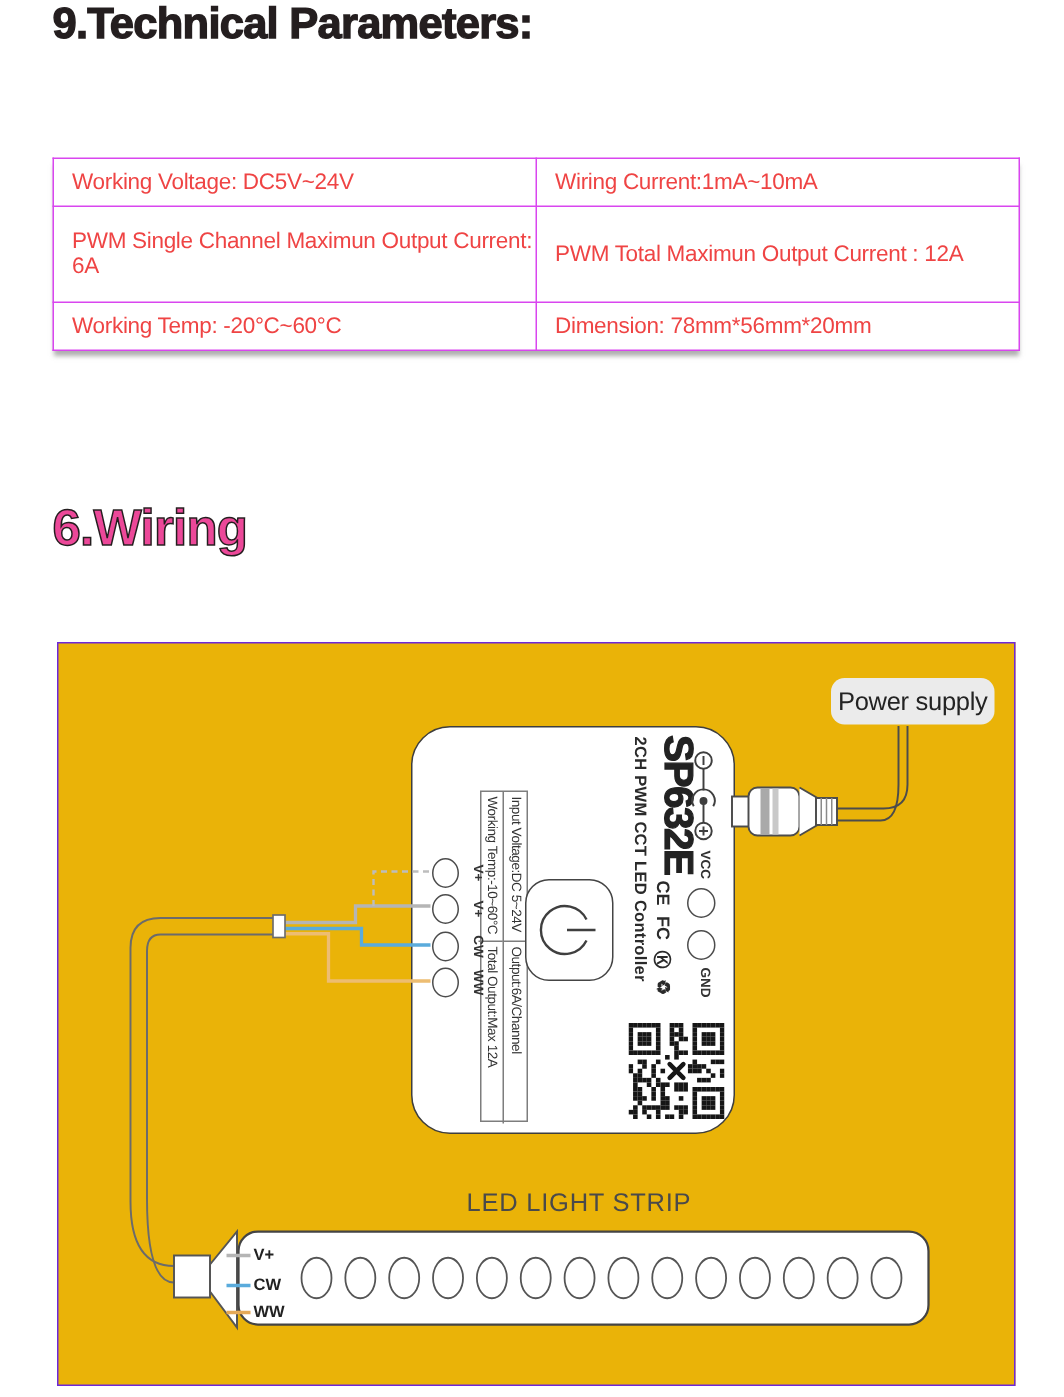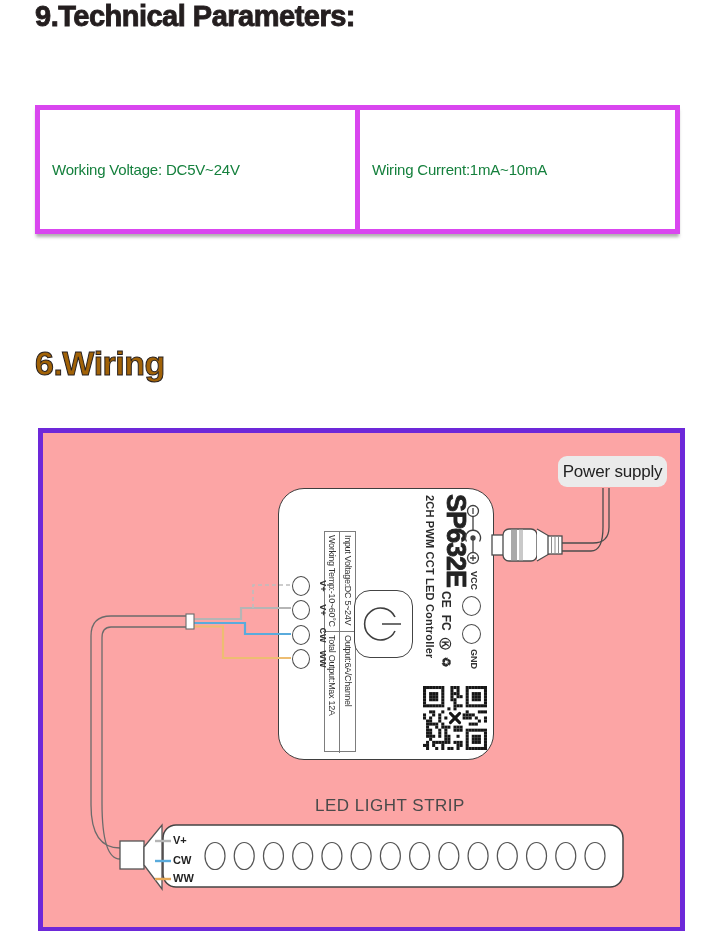--- a/index.html
+++ b/index.html
@@ -1,30 +1,30 @@
 <!DOCTYPE html>
 <html><head>
 <meta charset="utf-8">
 <style>
   html,body{margin:0;padding:0;background:#ffffff;}
   body{width:709px;height:931px;position:relative;overflow:hidden;
        font-family:"Liberation Sans",sans-serif;color:#2b2526;}
 
   .h1{position:absolute;left:35px;top:0px;font-size:29px;font-weight:bold;
       letter-spacing:-0.5px;color:#241e1f;-webkit-text-stroke:0.9px #241e1f;}
-  .h2{position:absolute;left:35px;top:344px;font-size:34px;font-weight:bold;
-      letter-spacing:-0.5px;color:#a16207;-webkit-text-stroke:1px #241e1f;}
+  .h2{position:absolute;left:35px;top:333px;font-size:34px;font-weight:bold;
+      letter-spacing:-0.5px;color:#ec4899;-webkit-text-stroke:1px #241e1f;}
 
   table.spec{position:absolute;left:35px;top:105px;width:645px;height:129px;
       border-collapse:collapse;box-shadow:0 4px 3px -1px rgba(110,110,110,0.55);}
-  table.spec td{border:5px solid #d946ef;font-size:15px;color:#15803d;
+  table.spec td{border:1px solid #d946ef;font-size:15px;color:#ef4444;
       padding:0 0 0 12px;width:50%;letter-spacing:-0.2px;}
 
   .diagram{position:absolute;left:38px;top:428px;width:637px;height:494px;
-      border:5px solid #6d28d9;background:#fca5a5;}
+      border:1px solid #6d28d9;background:#eab308;}
   .diagram-svg{position:absolute;left:0;top:0;z-index:3;pointer-events:none;}
 
   .ps-label{position:absolute;left:515px;top:23px;width:109px;height:31px;z-index:2;
       background:#ebebeb;border-radius:9px;display:flex;align-items:center;justify-content:center;
       font-size:17px;color:#232323;letter-spacing:-0.2px;}
 
   .controller{position:absolute;left:235px;top:55px;width:214px;height:270px;z-index:2;
       background:#fff;border:1.5px solid #3e3e3e;border-radius:26px;}
   .rot{position:absolute;left:0;top:0;width:270px;height:214px;
       transform:rotate(90deg) translateY(-214px);transform-origin:0 0;}
@@ -60,20 +60,28 @@
 </head>
 <body>
 
 <div class="h1">9.Technical Parameters:</div>
 
 <table class="spec">
   <tbody>
       <tr>
     <td>Working Voltage: DC5V~24V</td>
     <td>Wiring Current:1mA~10mA</td>
+  </tr>
+  <tr>
+    <td>PWM Single Channel Maximun Output Current: 6A</td>
+    <td>PWM Total Maximun Output Current : 12A</td>
+  </tr>
+  <tr>
+    <td>Working Temp: -20°C~60°C</td>
+    <td>Dimension: 78mm*56mm*20mm</td>
   </tr>
 </tbody>
   </table>
 
 <div class="h2">6.Wiring</div>
 
 <div class="diagram">
 
   <div class="ps-label">Power supply</div>
 

